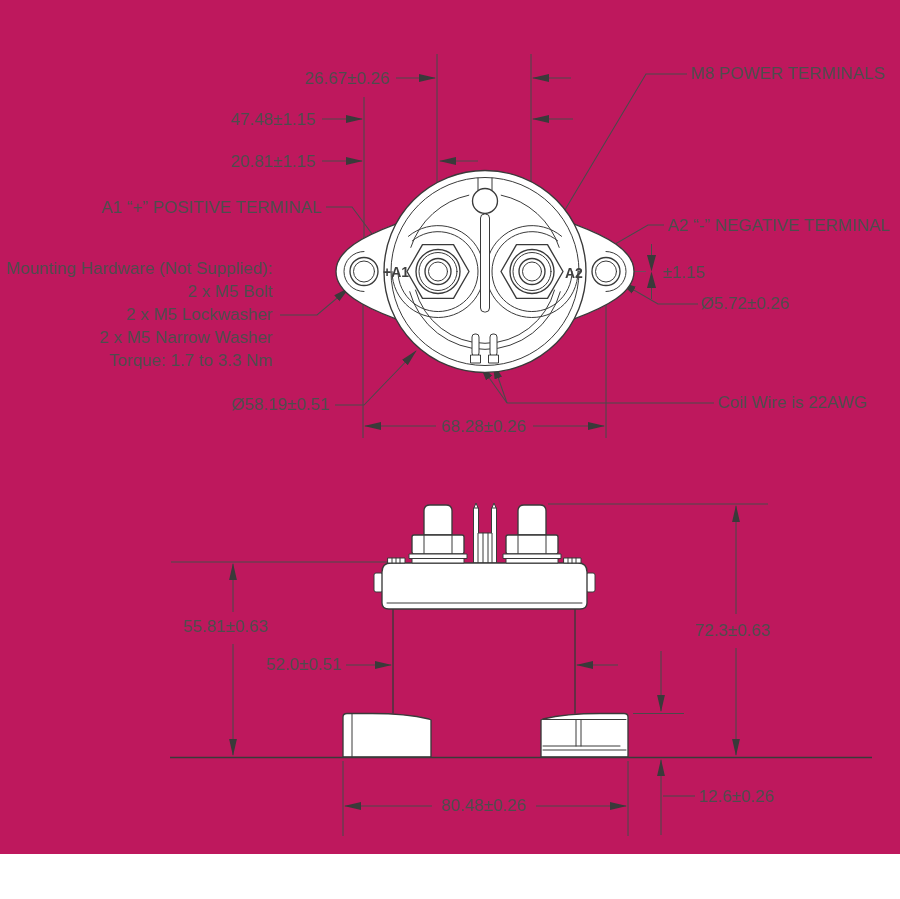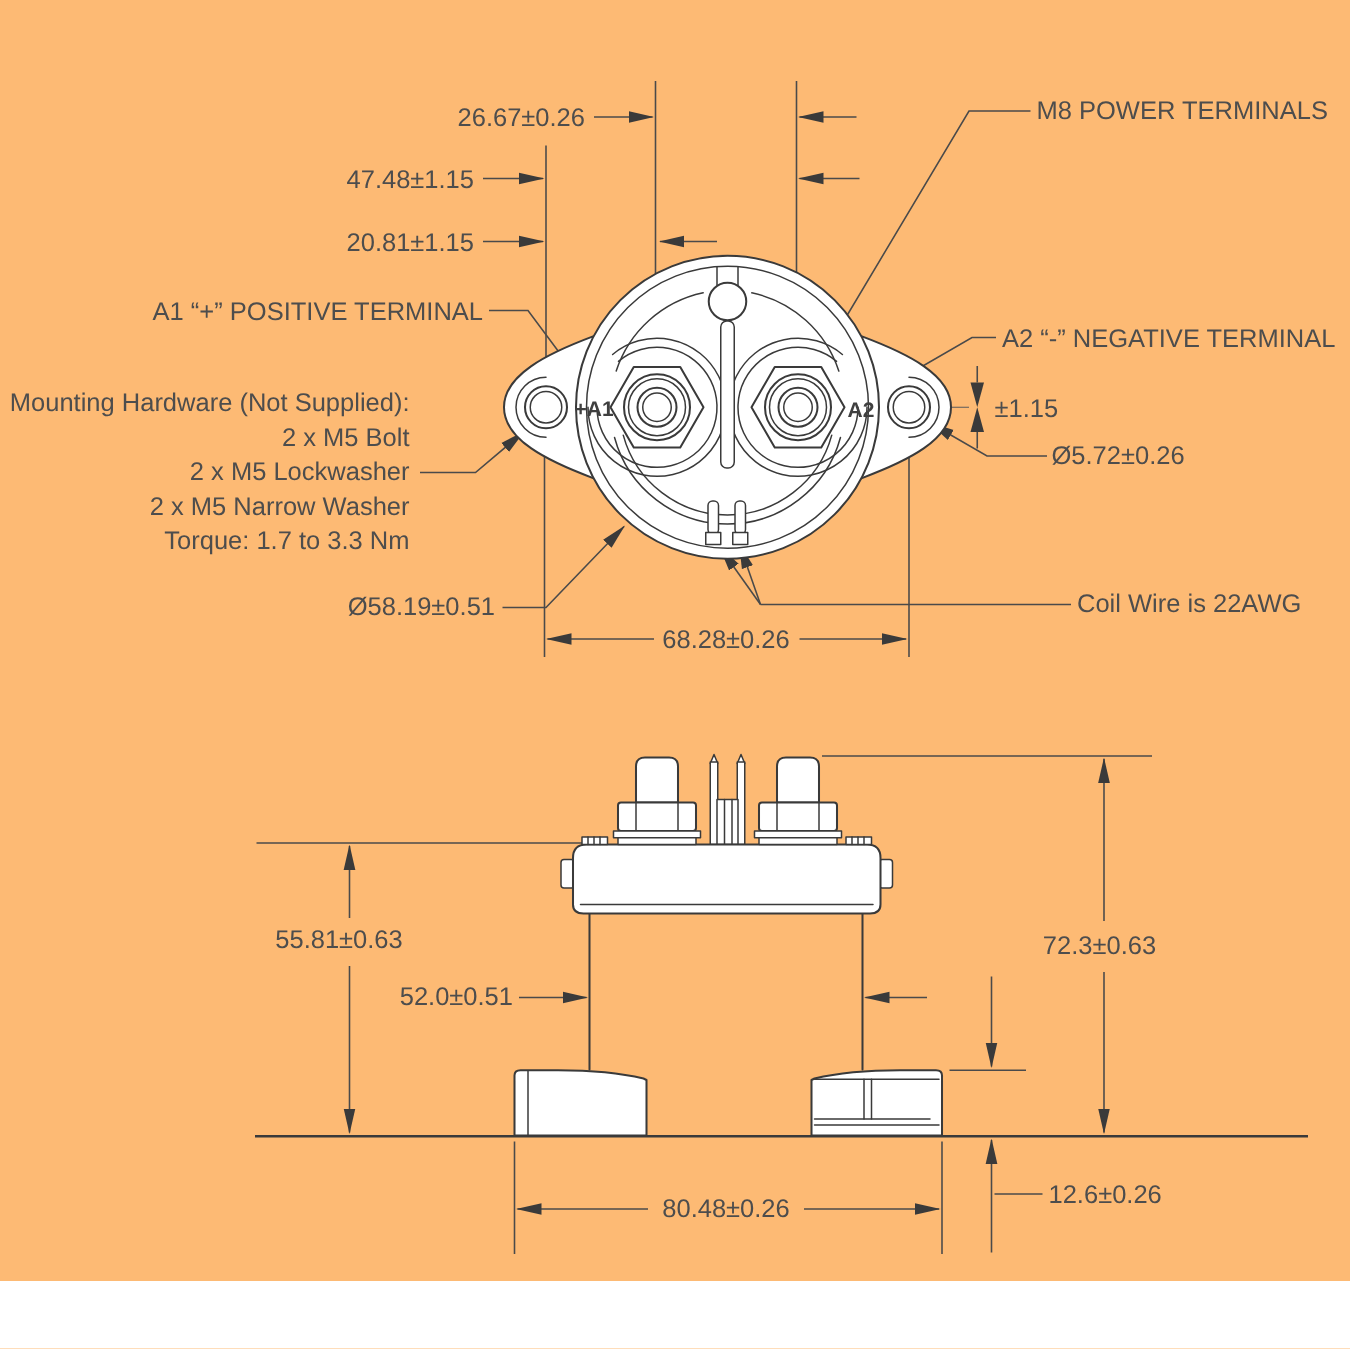--- a/index.html
+++ b/index.html
@@ -1,16 +1,16 @@
 <!DOCTYPE html>
 <html><head>
 <meta charset="utf-8">
 <style>
   html,body{margin:0;padding:0;background:#ffffff;}
-  #canvas{position:relative;width:900px;height:854px;background:#fdba74;overflow:hidden;}
+  #canvas{position:relative;width:900px;height:854px;background:#be185d;overflow:hidden;}
   svg{position:absolute;left:0;top:0;}
   .ol  {fill:none;stroke:#3a3a3a;stroke-width:1.35;stroke-linecap:round;stroke-linejoin:round;}
   .olf {fill:#ffffff;stroke:#3a3a3a;stroke-width:1.35;stroke-linejoin:round;}
   .thin{stroke-width:1;}
   .dim {fill:none;stroke:#4a4a4a;stroke-width:1.05;}
   .cl  {fill:none;stroke:#5a5a5a;stroke-width:0.8;}
   .solid{fill:#3a3a3a;stroke:none;}
   text{font-family:"Liberation Sans","DejaVu Sans",sans-serif;fill:#4d4d4d;}
   .t17{font-size:17px;}
   .mark{font-size:14px;font-weight:bold;fill:#3f3f3f;}

